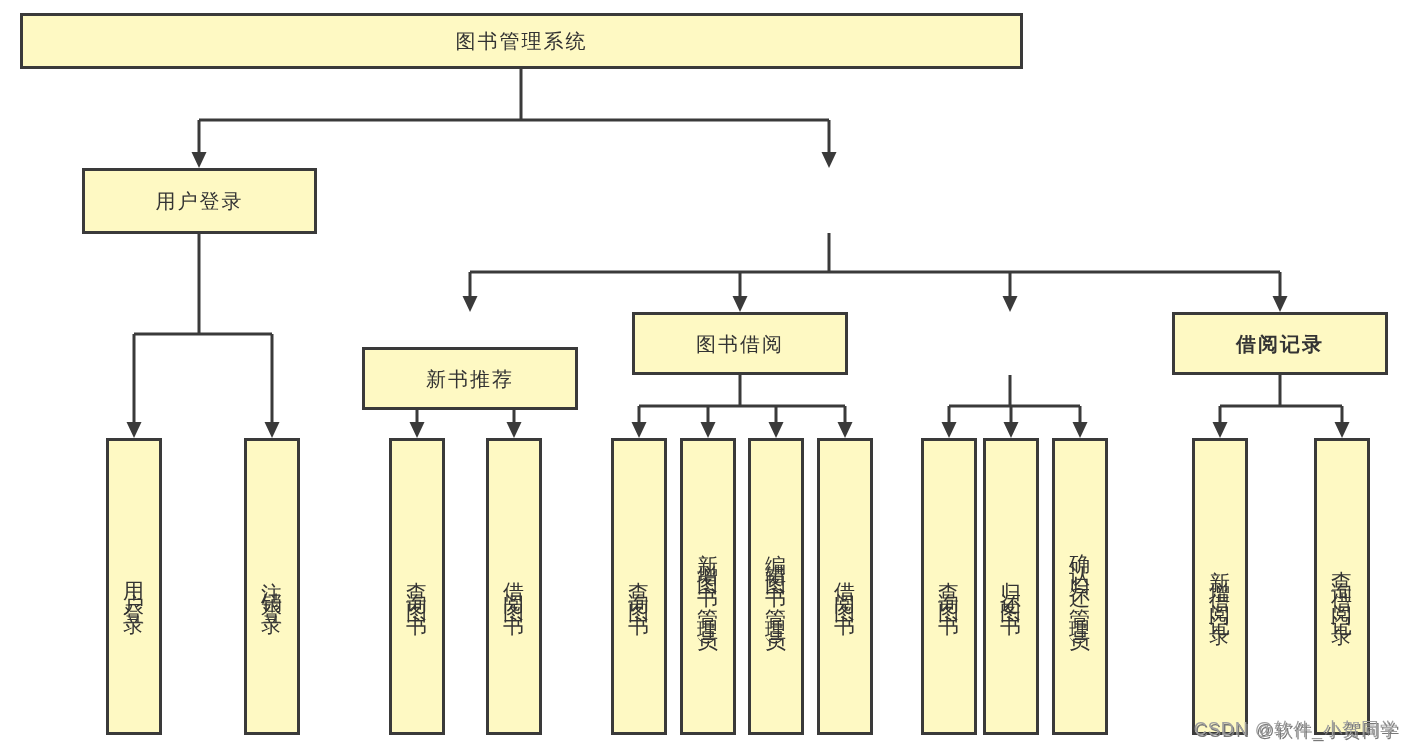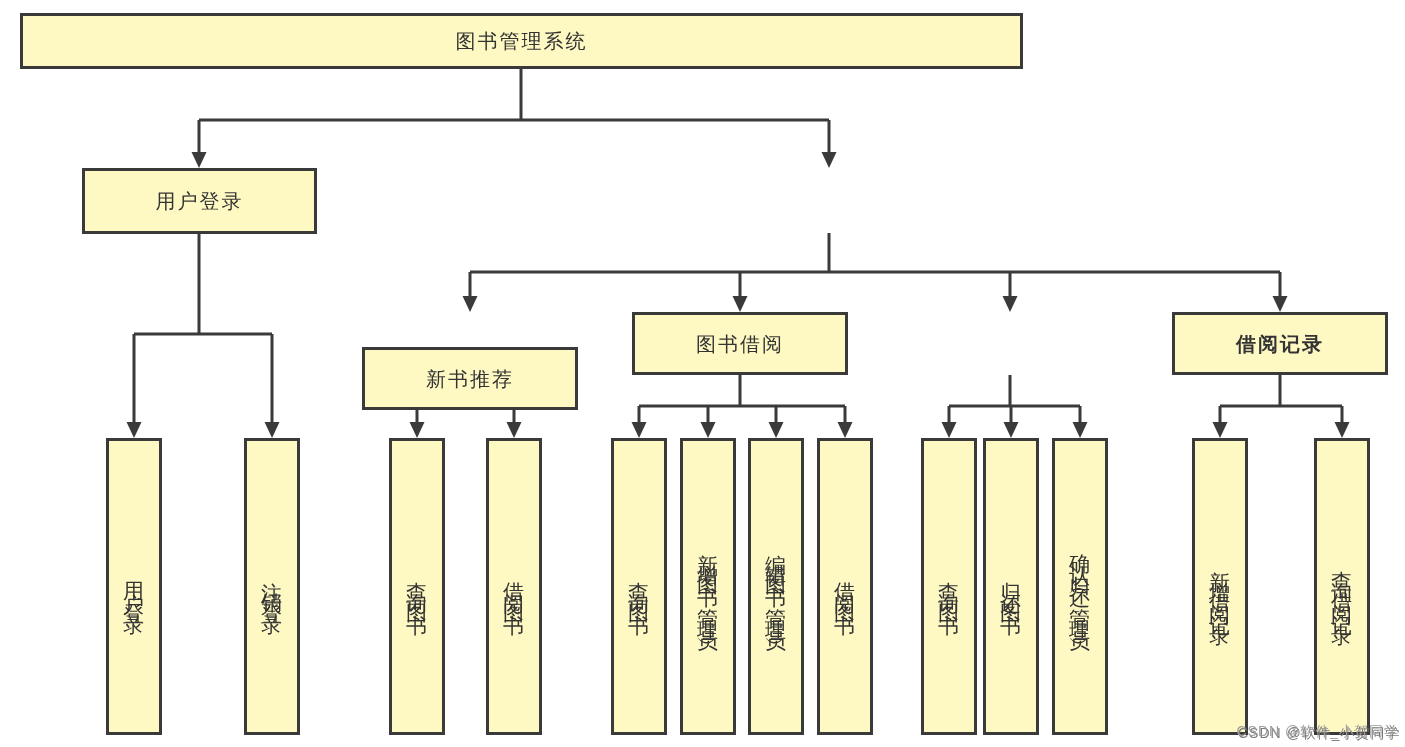--- a/index.html
+++ b/index.html
@@ -43,21 +43,21 @@
     writing-mode:vertical-lr;
     text-orientation:mixed;
     letter-spacing:11px;
     font-size:21px;
     white-space:nowrap;
   }
   #watermark{
     position:absolute;
     right:6px;
     bottom:6px;
-    font-size:14px;
+    font-size:18px;
     letter-spacing:1px;
     color:var(--watermark-color);
     text-shadow:1.5px 1.5px 0 #787878;
   }
 </style>
 </head>
 <body>
 
 <div id="canvas">
 

